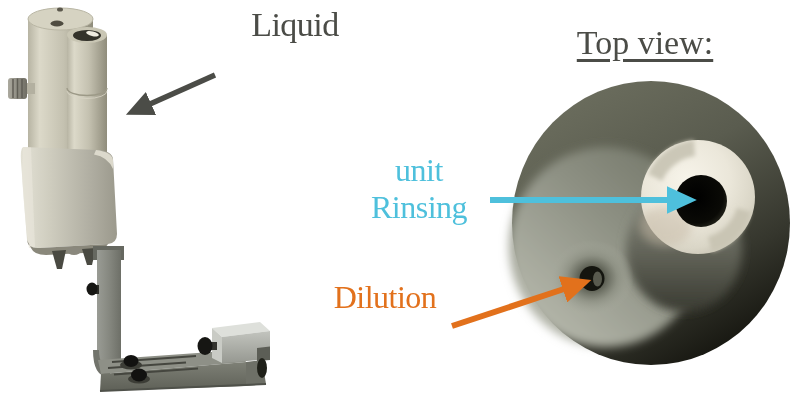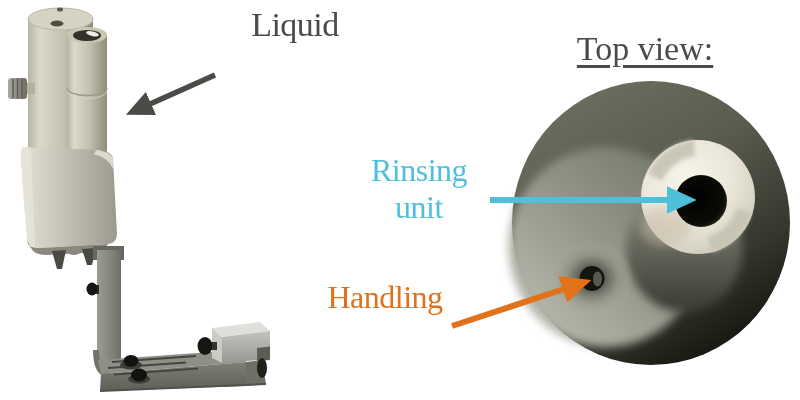--- a/index.html
+++ b/index.html
@@ -1,21 +1,21 @@
 <!DOCTYPE html>
 <html><head>
 <meta charset="utf-8">
 <style>
   html,body{margin:0;padding:0;background:#ffffff;}
   .stage{position:relative;width:800px;height:400px;background:#ffffff;overflow:hidden;
          font-family:Liberation Serif, serif;}
   .art{position:absolute;left:0;top:0;width:800px;height:400px;}
   .txt{position:absolute;text-align:center;}
   .cap{left:175px;top:6px;width:240px;font-size:34px;line-height:38px;color:#4B4C47;letter-spacing:-0.5px;}
-  .topview{left:545px;top:30px;width:200px;font-size:34px;color:#4B4C47;}
+  .topview{left:545px;top:24px;width:200px;font-size:34px;color:#4B4C47;}
   .topview span{text-decoration:underline;text-decoration-thickness:2.5px;text-underline-offset:5px;}
   .rinsing{left:339px;top:152px;width:160px;font-size:32px;line-height:37px;color:#4EC0DC;letter-spacing:-0.5px;}
   .dilution{left:305px;top:278px;width:160px;font-size:32px;line-height:39px;color:#E2711C;letter-spacing:-0.5px;}
 </style>
 </head>
 <body>
 
 <div class="stage">
 
   <svg class="art" viewBox="0 0 800 400">
@@ -192,21 +192,21 @@
 
   <div class="txt cap">
     <div>Liquid</div>
   </div>
 
   <div class="txt topview">
     <span>Top view:</span>
   </div>
 
   <div class="txt rinsing">
+    <div>unit</div>
     <div>Rinsing</div>
-    <div>unit</div>
   </div>
 
   <div class="txt dilution">
-    <div>Handling</div>
+    <div>Dilution</div>
   </div>
 
 </div>
 
 </body></html>

